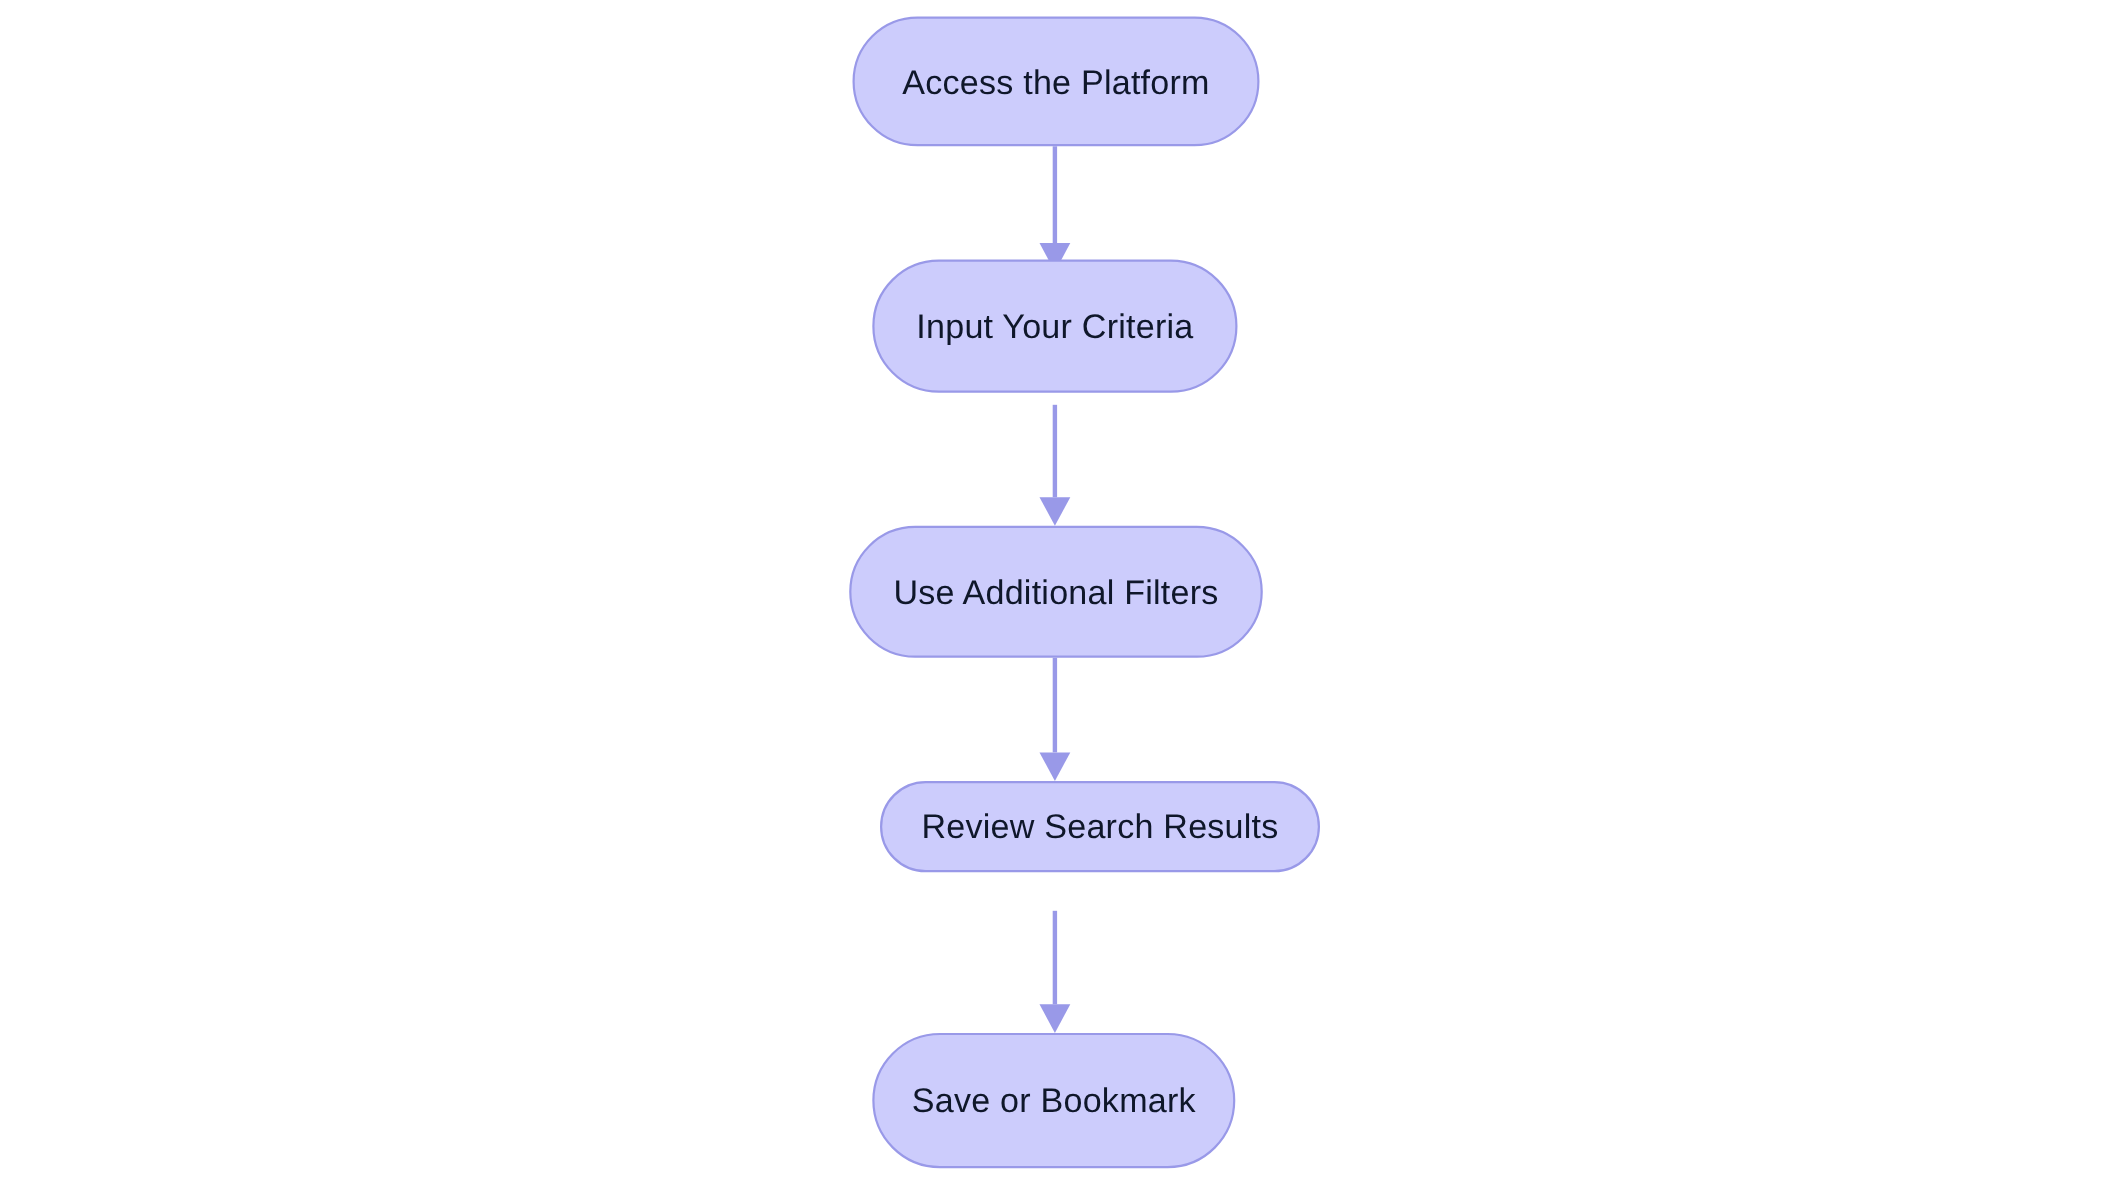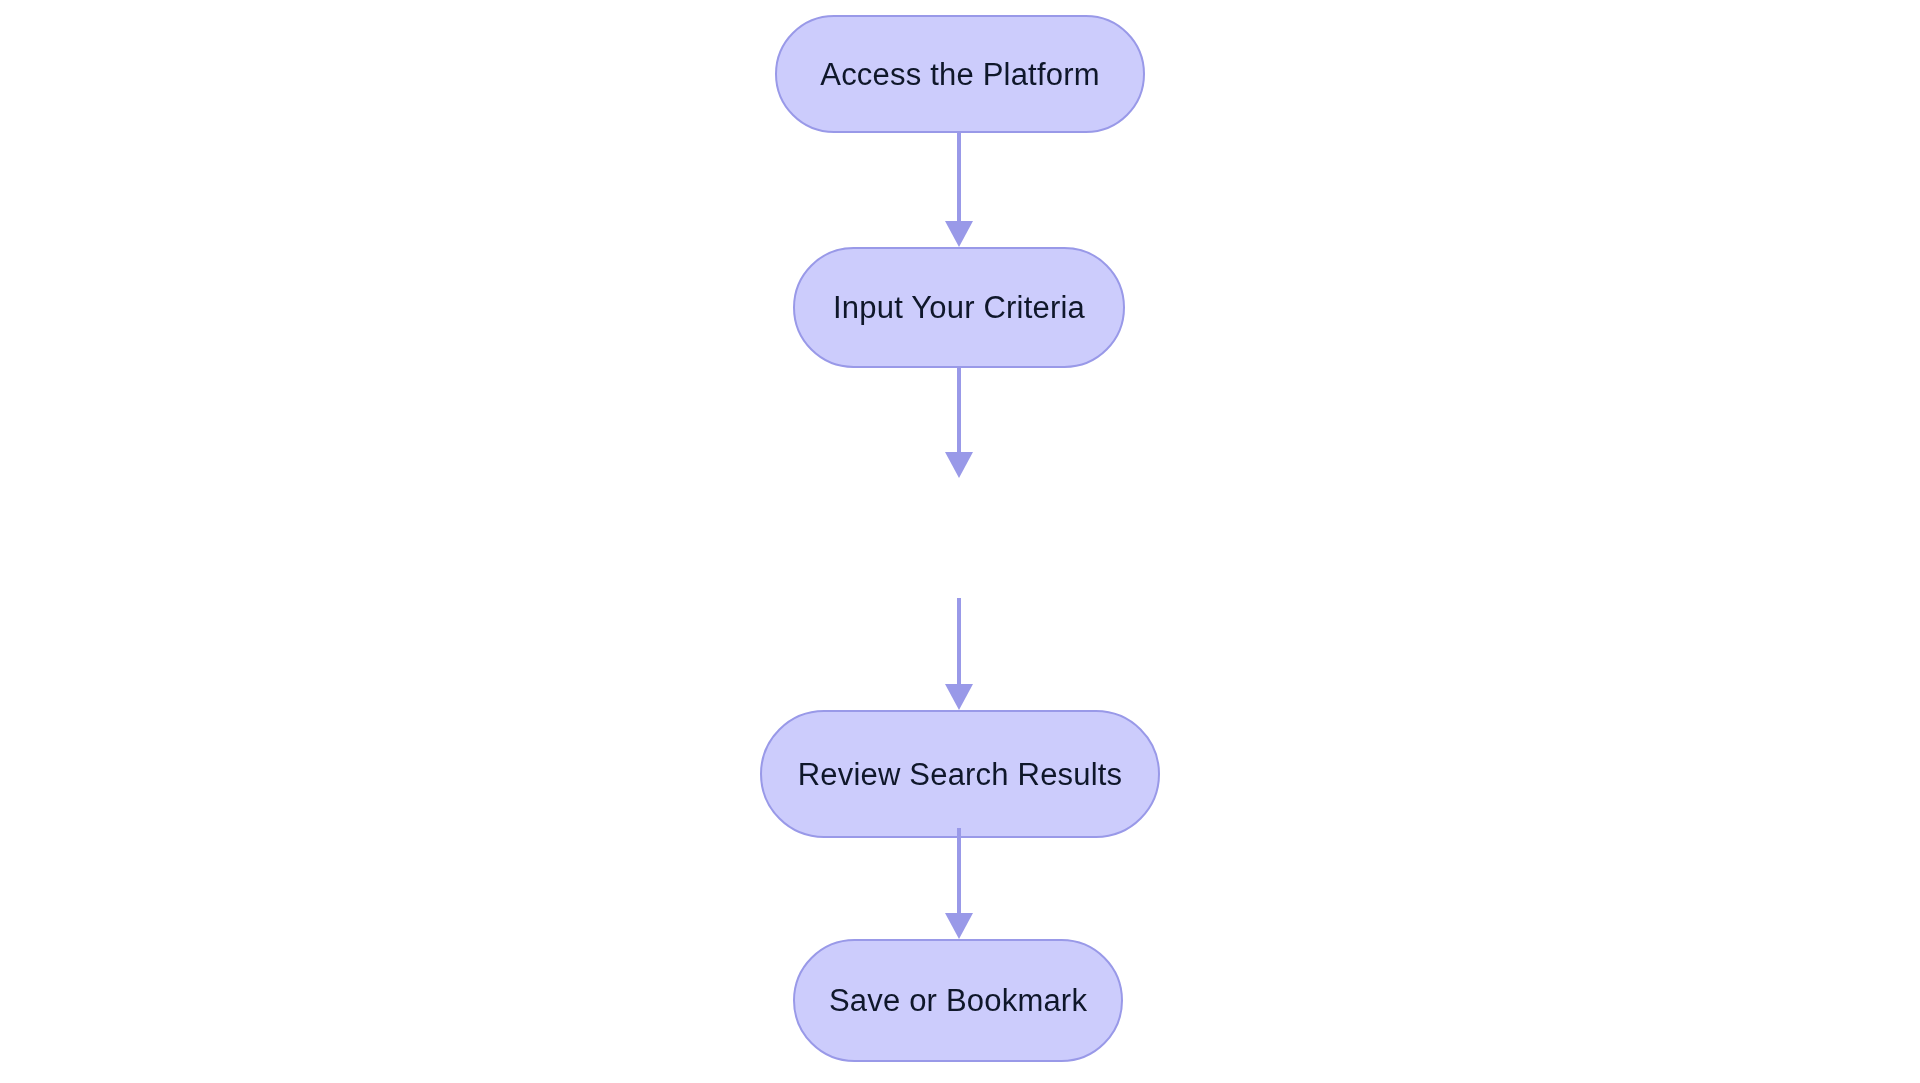--- a/index.html
+++ b/index.html
@@ -58,23 +58,23 @@
     transform: translateX(-50%);
     width: 0;
     height: 0;
     border-left: 14px solid transparent;
     border-right: 14px solid transparent;
     border-top: 26px solid #9999e8;
   }
 
   
   #node-0 { left: 775px;  top: 15px;  width: 370px; height: 118px; }
-  #node-1 { left: 793px;  top: 247px; width: 332px; height: 121px; }
+  #node-1 { left: 793px;  top: 236px; width: 332px; height: 121px; }
   #node-2 { left: 772px;  top: 478px; width: 376px; height: 120px; }
-  #node-3 { left: 760px;  top: 710px; width: 400px; height: 128px; justify-content: center; }
+  #node-3 { left: 800px;  top: 710px; width: 400px; height: 83px; justify-content: center; }
   #node-4 { left: 793px;  top: 939px; width: 330px; height: 123px; }
 
   
   #edge-0 { left: 933px; top: 133px; width: 52px; height: 114px; }
   #edge-0 .edge-line { height: 88px; }
   #edge-0 .edge-head { top: 88px; }
 
   #edge-1 { left: 933px; top: 368px; width: 52px; height: 110px; }
   #edge-1 .edge-line { height: 84px; }
   #edge-1 .edge-head { top: 84px; }
@@ -103,20 +103,23 @@
 
   <div class="flow-node" id="node-1">
     <span class="node-label">Input Your Criteria</span>
   </div>
 
   <div class="flow-edge" id="edge-1">
     <div class="edge-line"></div>
     <div class="edge-head"></div>
   </div>
 
+  <div class="flow-node" id="node-2">
+    <span class="node-label">Use Additional Filters</span>
+  </div>
 
   <div class="flow-edge" id="edge-2">
     <div class="edge-line"></div>
     <div class="edge-head"></div>
   </div>
 
   <div class="flow-node" id="node-3">
     <span class="node-label">Review Search Results</span>
   </div>
 

